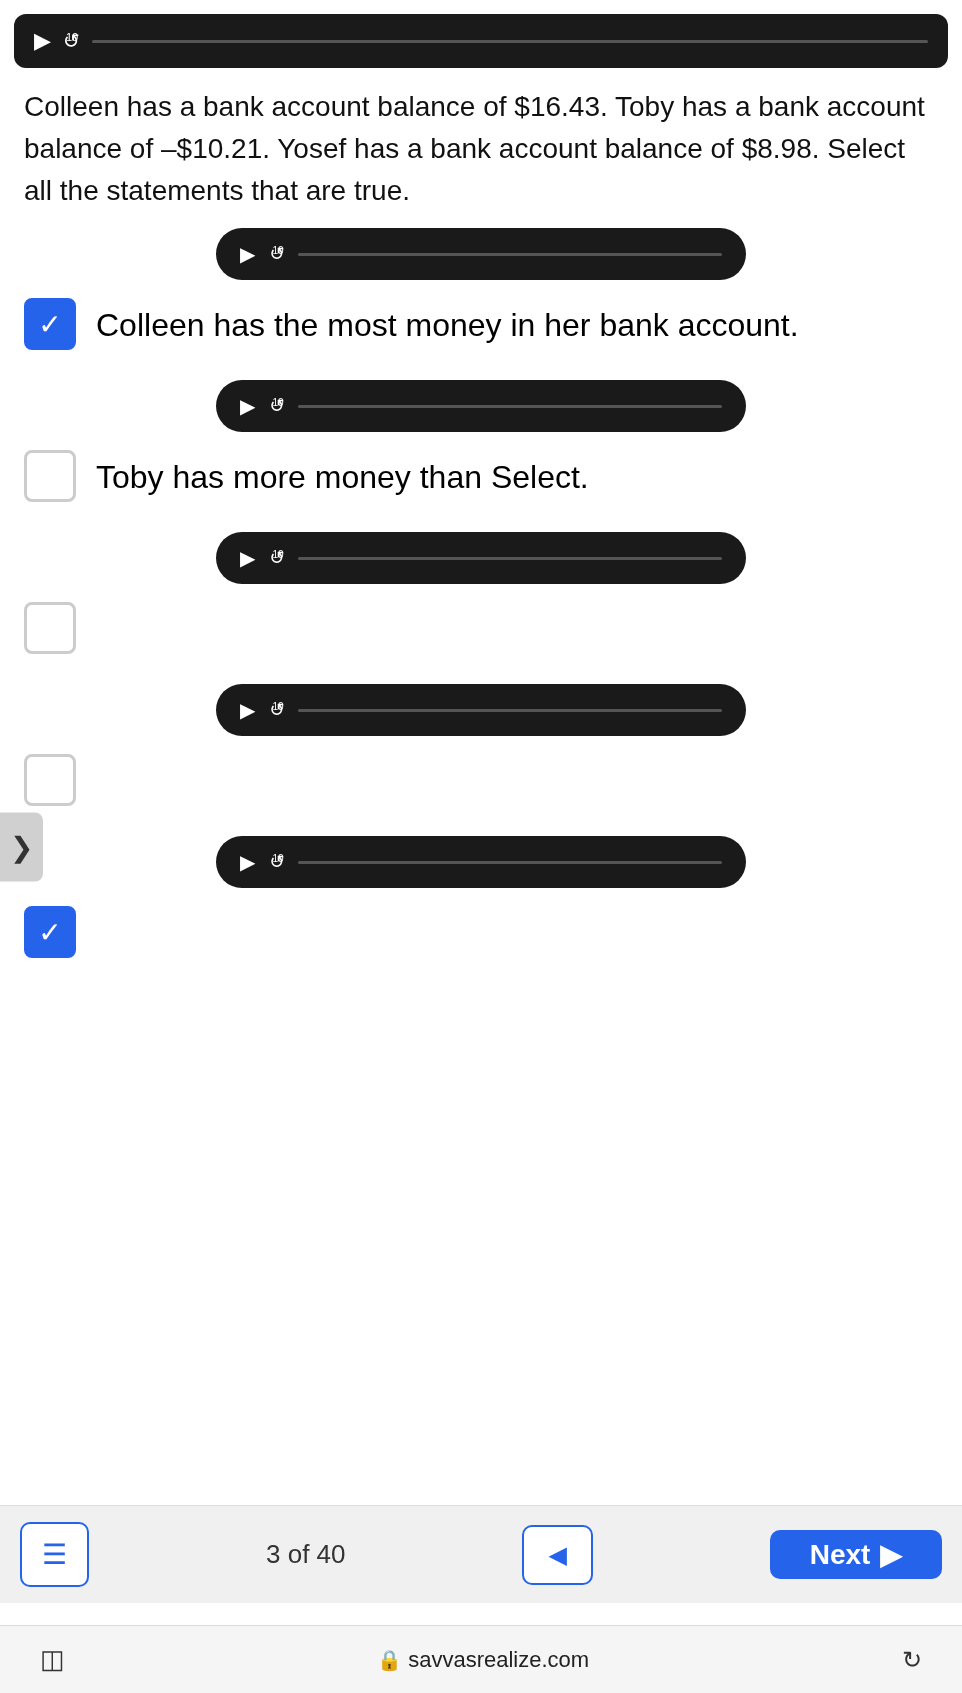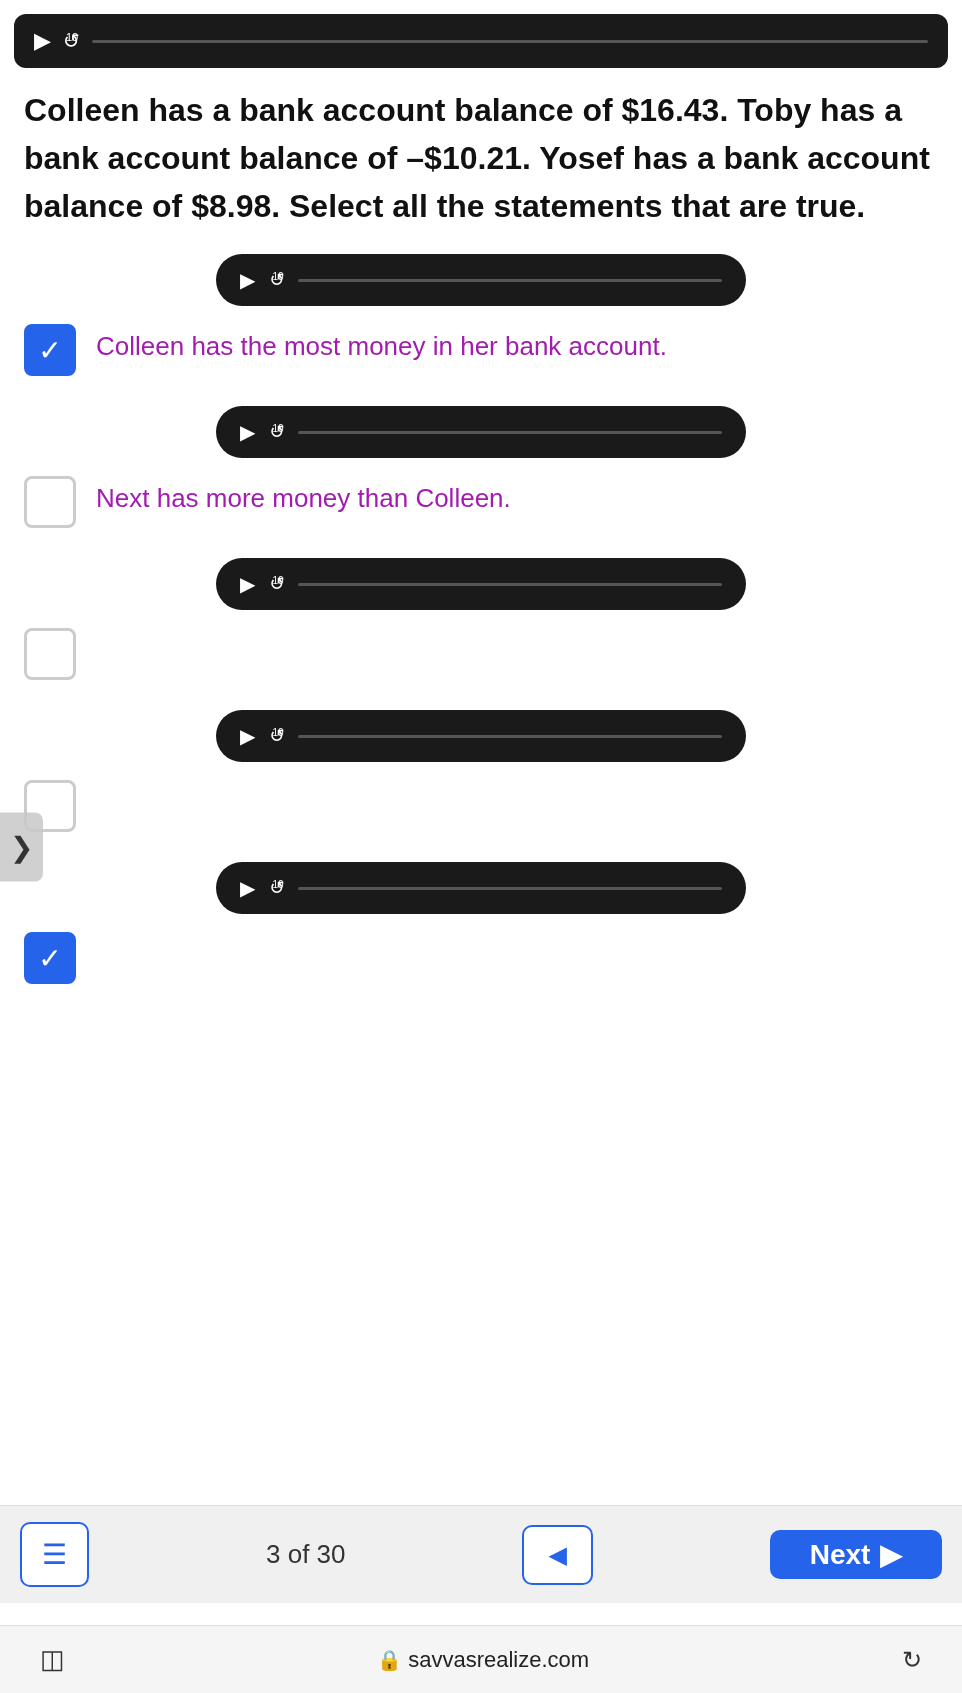--- a/index.html
+++ b/index.html
@@ -27,25 +27,24 @@
       cursor: pointer;
     }
     .progress-bar {
       flex: 1;
       height: 3px;
       background: #555;
       border-radius: 2px;
     }
 
     .question-text {
-      font-size: 32px;
+      font-size: 28px;
       line-height: 1.5;
       color: #111;
-      margin: 0 10px 24px 10px;
-      font-weight: bold;
+      margin: 0 10px 16px 10px;
     }
 
     .mini-player {
       background: #1a1a1a;
       border-radius: 40px;
       padding: 14px 24px;
       display: flex;
       align-items: center;
       gap: 14px;
       width: 530px;
@@ -89,23 +88,23 @@
       color: white;
       font-size: 28px;
     }
     .check-mark {
       display: none;
     }
     .checkbox-wrap.checked .check-mark {
       display: block;
     }
     .option-text {
-      font-size: 26px;
+      font-size: 32px;
       line-height: 1.45;
-      color: #a21caf;
+      color: #000000;
       padding-top: 6px;
       text-align: right;
     }
 
     .bottom-nav {
       position: fixed;
       bottom: 90px;
       left: 0;
       right: 0;
       width: 962px;
@@ -248,21 +247,21 @@
     <span style="position:relative;display:inline-flex;align-items:center;">
       <span style="color:white;font-size:18px;">↺</span>
       <span style="color:white;font-size:10px;position:absolute;left:3px;top:2px;">10</span>
     </span>
     <div class="mini-progress"></div>
   </div>
   <div class="option-row">
     <div class="checkbox-wrap">
       
     </div>
-    <span class="option-text">Next has more money than Colleen.</span>
+    <span class="option-text">Toby has more money than Select.</span>
   </div>
 
   <div class="mini-player">
     <span class="mini-play">▶</span>
     <span style="position:relative;display:inline-flex;align-items:center;">
       <span style="color:white;font-size:18px;">↺</span>
       <span style="color:white;font-size:10px;position:absolute;left:3px;top:2px;">10</span>
     </span>
     <div class="mini-progress"></div>
   </div>
@@ -301,21 +300,21 @@
   </div>
 
 </div>
 
 <div class="side-arrow">❯</div>
 
 <div class="bottom-nav">
   <button class="nav-list-btn">
     <span class="nav-list-icon">☰</span>
   </button>
-  <span class="page-counter">3 of 30</span>
+  <span class="page-counter">3 of 40</span>
   <button class="nav-prev-btn">
     <span class="nav-prev-icon">◀</span>
   </button>
   <button class="nav-next-btn">
     <span>Next</span>
     <span>▶</span>
   </button>
 </div>
 
 <div class="browser-bar">

